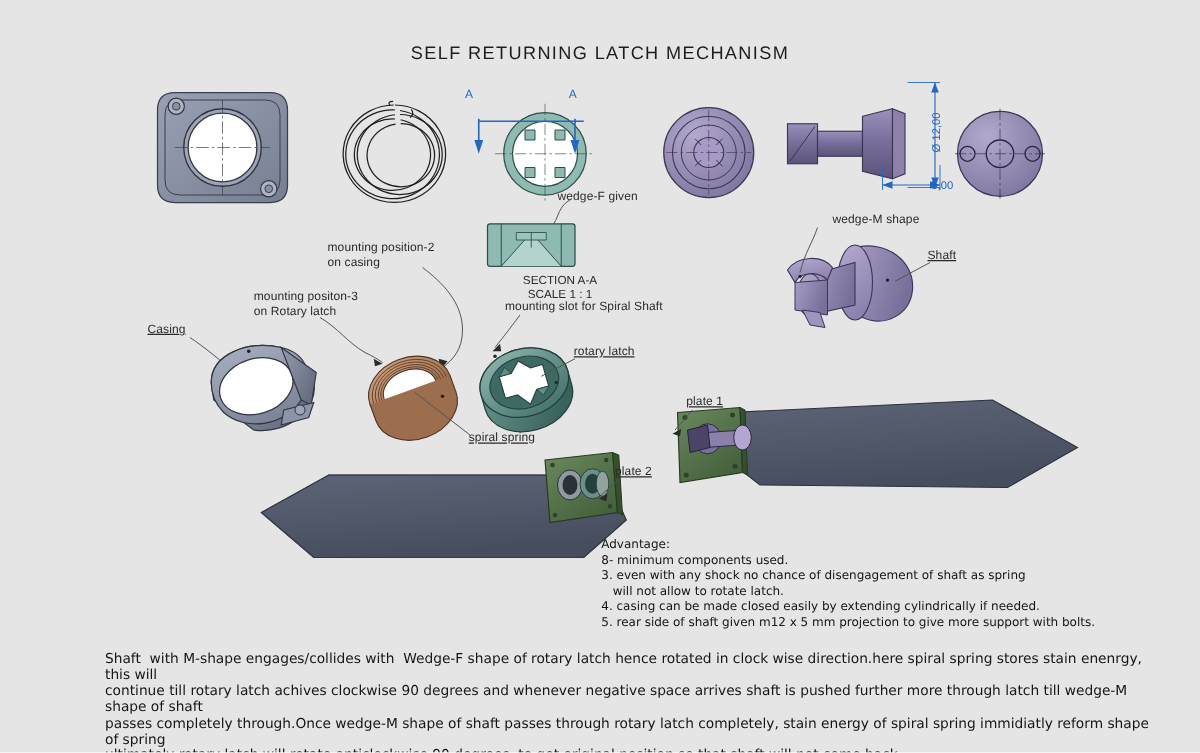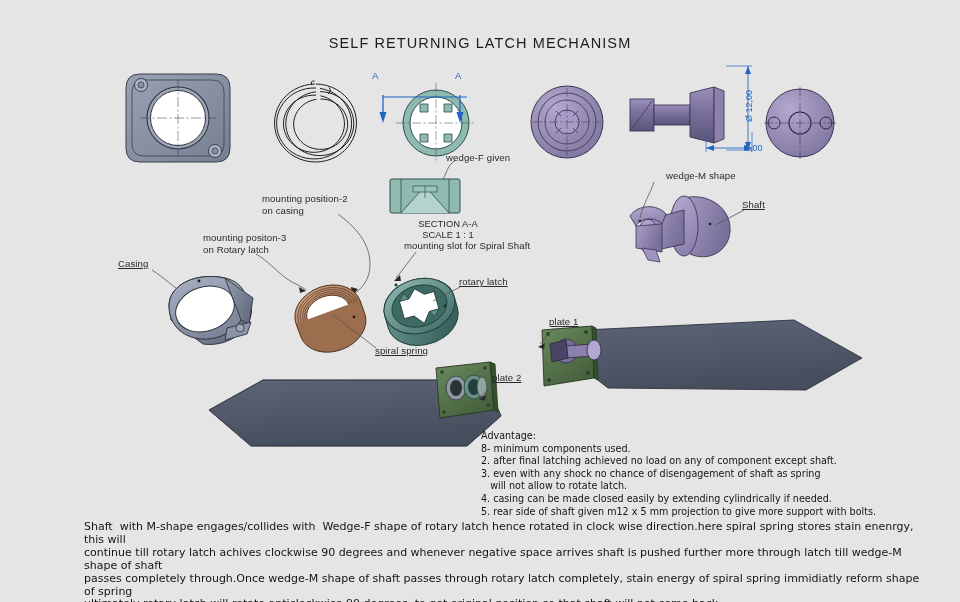--- a/index.html
+++ b/index.html
@@ -490,21 +490,20 @@
   <div class="abs" style="left:475px; top:382px;">
     <svg width="24" height="20" viewBox="0 0 24 20">
       <path class="leader" d="M20 2 L6 14"></path>
       <path d="M4 17 L11 13 L10 19 Z" fill="#2a2a2a"></path>
     </svg>
   </div>
 
   <div class="abs" style="left:481px; top:430px; width:420px;">
     <div class="adv">Advantage:</div>
     <div class="adv">8- minimum components used.</div>
-    <div class="adv">2. after final latching achieved no load on any of component except shaft.</div>
     <div class="adv">3. even with any shock no chance of disengagement of shaft as spring</div>
     <div class="adv">   will not allow to rotate latch.</div>
     <div class="adv">4. casing can be made closed easily by extending cylindrically if needed.</div>
     <div class="adv">5. rear side of shaft given m12 x 5 mm projection to give more support with bolts.</div>
   </div>
 
   <div class="abs para" style="left:84px; top:521px; width:846px;">Shaft  with M-shape engages/collides with  Wedge-F shape of rotary latch hence rotated in clock wise direction.here spiral spring stores stain enenrgy, this will
 continue till rotary latch achives clockwise 90 degrees and whenever negative space arrives shaft is pushed further more through latch till wedge-M shape of shaft
 passes completely through.Once wedge-M shape of shaft passes through rotary latch completely, stain energy of spiral spring immidiatly reform shape of spring
 ultimately rotary latch will rotate anticlockwise 90 degrees, to get original position so that shaft will not come back.</div>

